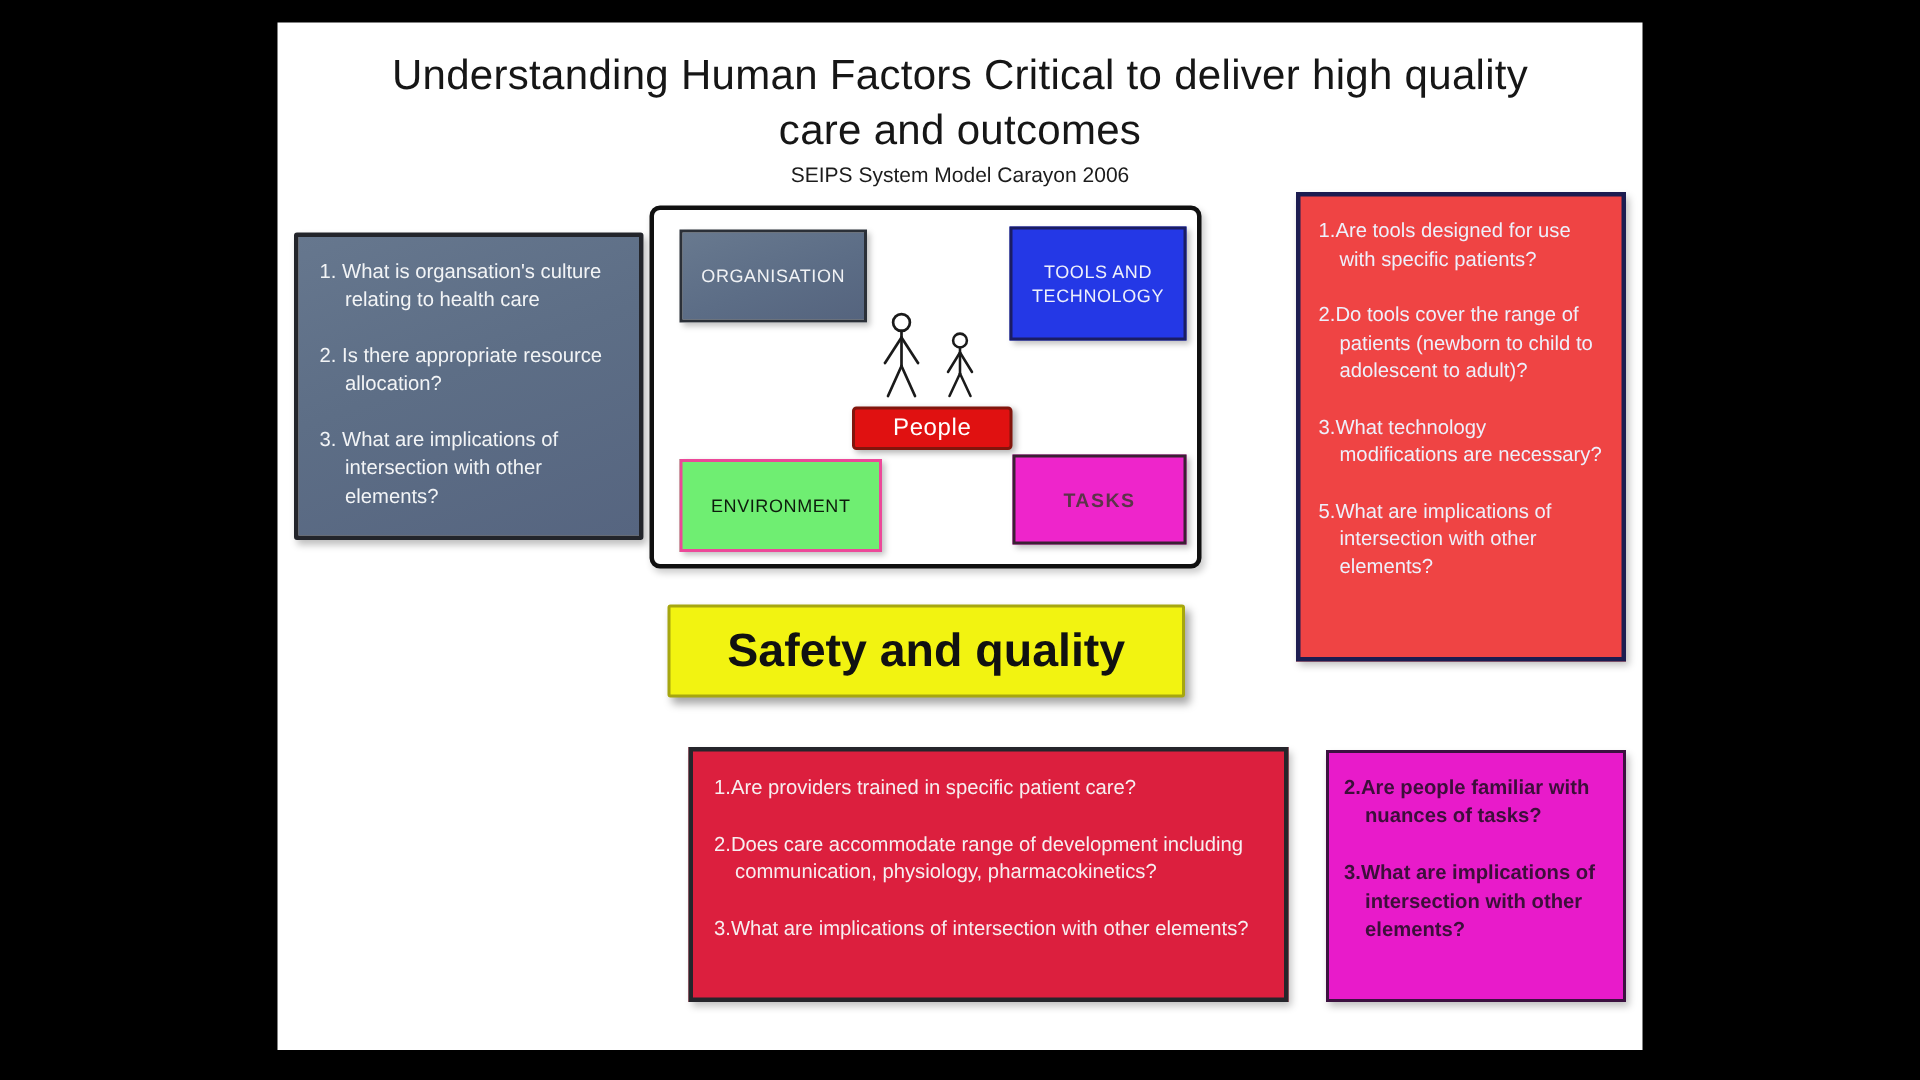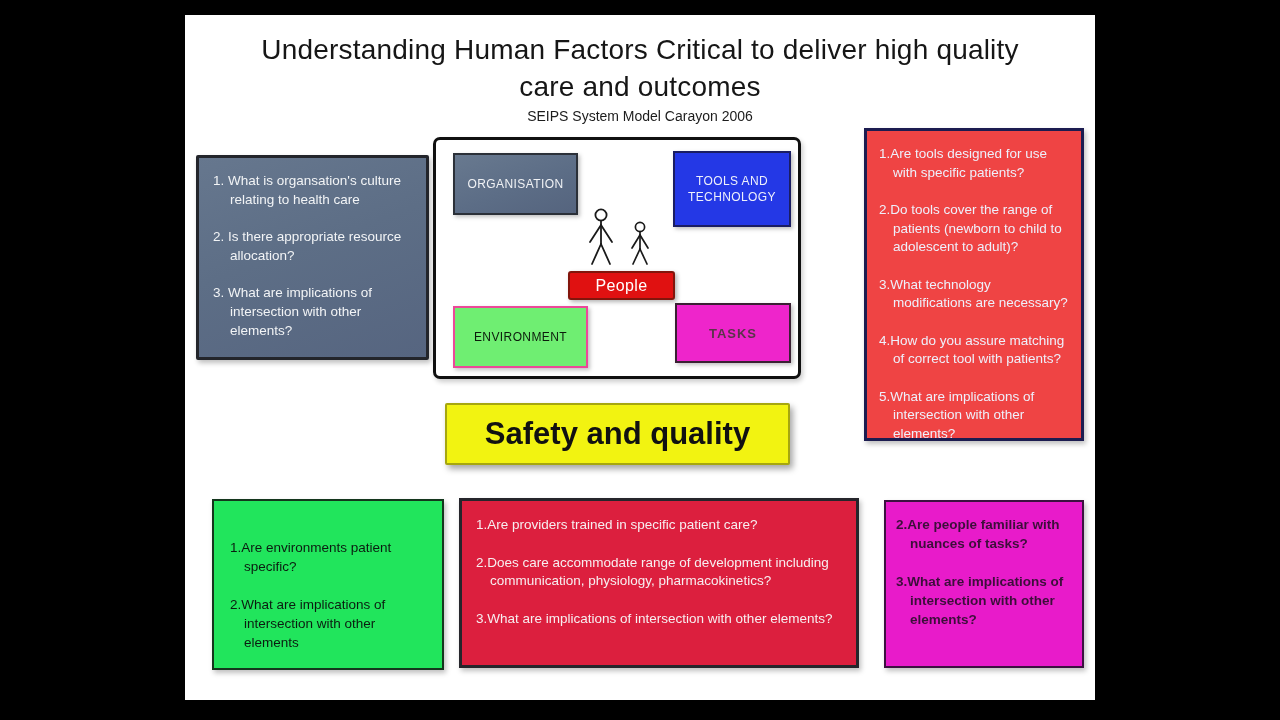--- a/index.html
+++ b/index.html
@@ -163,30 +163,25 @@
 
       <div class="node node-people">People</div>
       <div class="node node-env">ENVIRONMENT</div>
       <div class="node node-tasks">TASKS</div>
     </div>
 
     <div class="qbox tools-questions">
       <div class="qitem">1.Are tools designed for use with specific patients?</div>
       <div class="qitem">2.Do tools cover the range of patients (newborn to child to adolescent to adult)?</div>
       <div class="qitem">3.What technology modifications are necessary?</div>
-      <div class="qitem">4.How do you assure matching of correct tool with patients?</div>
       <div class="qitem">5.What are implications of intersection with other elements?</div>
     </div>
 
     <div class="safety-banner">Safety and quality</div>
 
-    <div class="qbox env-questions">
-      <div class="qitem">1.Are environments patient specific?</div>
-      <div class="qitem">2.What are implications of intersection with other elements</div>
-    </div>
 
     <div class="qbox providers-questions">
       <div class="qitem">1.Are providers trained in specific patient  care?</div>
       <div class="qitem">2.Does care accommodate range of development including communication, physiology, pharmacokinetics?</div>
       <div class="qitem">3.What are implications of intersection with other elements?</div>
     </div>
 
     <div class="qbox tasks-questions">
       <div class="qitem">2.Are people familiar with nuances of tasks?</div>
       <div class="qitem">3.What are implications of intersection with other elements?</div>

